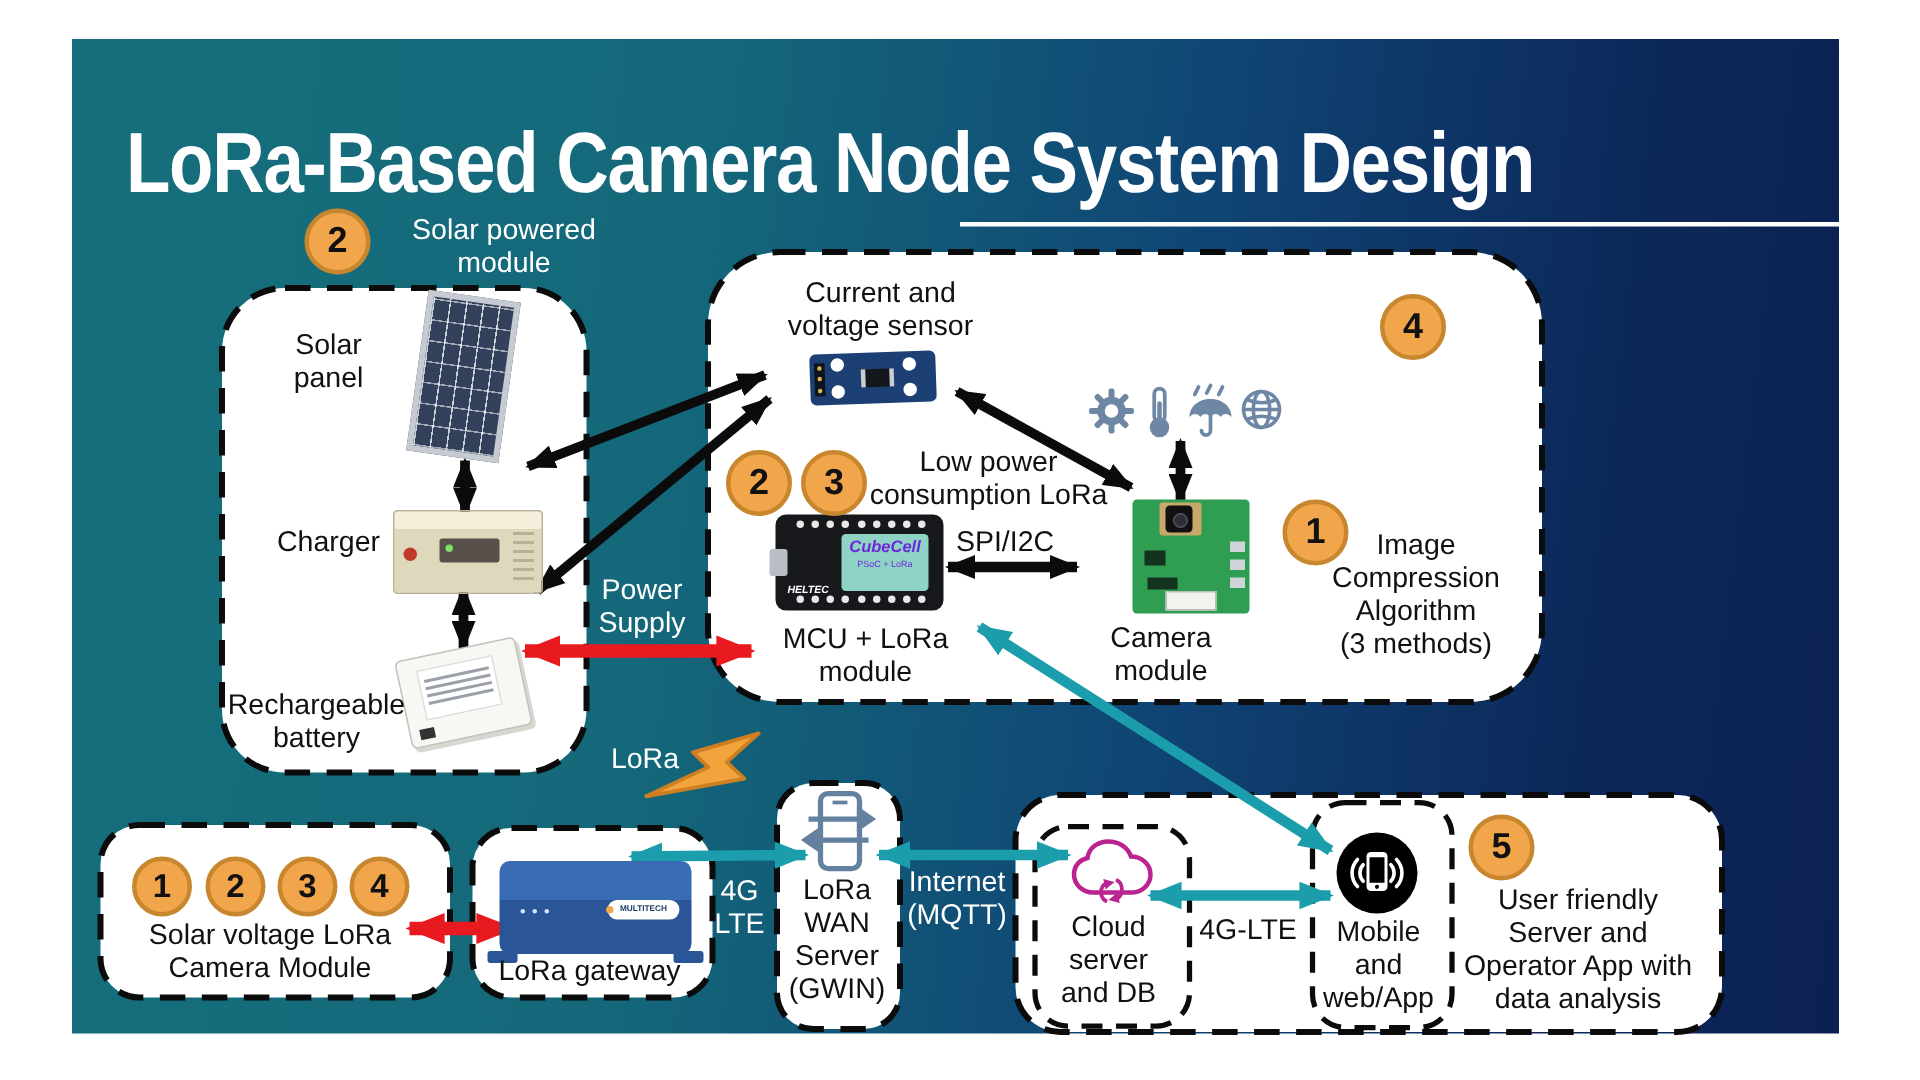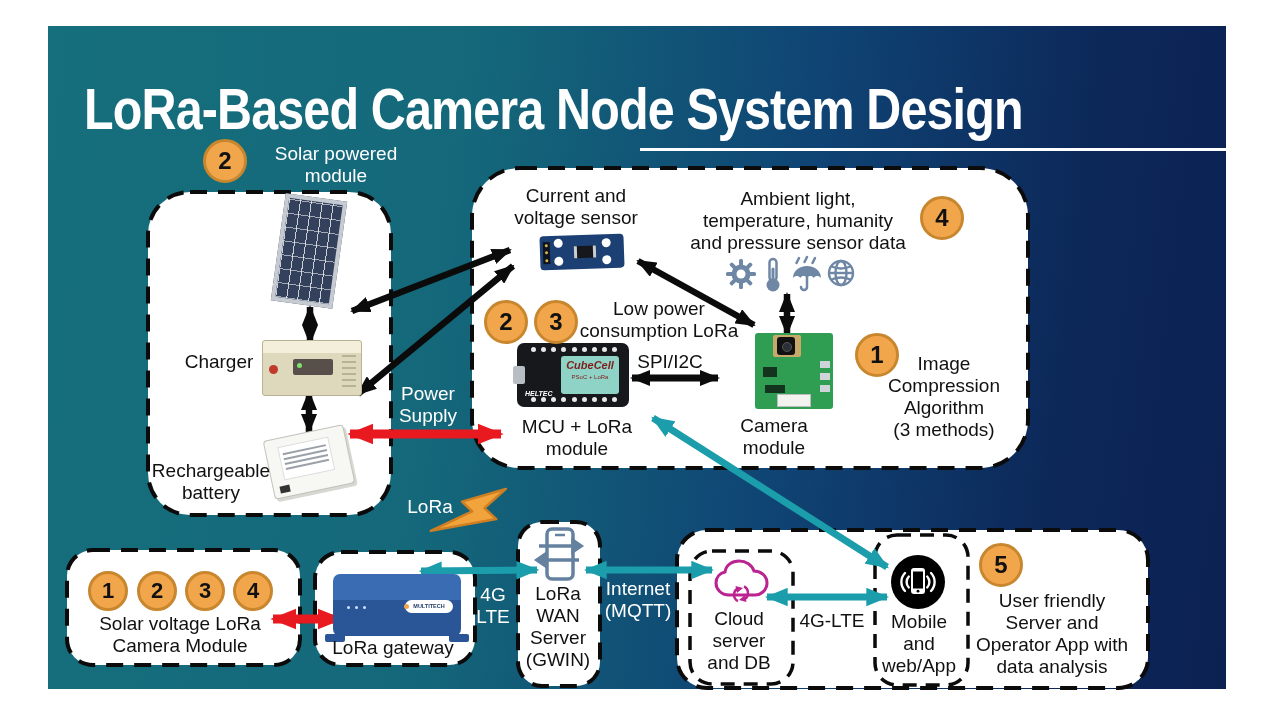--- a/index.html
+++ b/index.html
@@ -46,21 +46,21 @@
      border-left:3px solid #c9ced4;border-right:3px solid #c9ced4;}
   #cv-header{position:absolute;left:3px;top:6px;width:7px;height:22px;background:#0e1320;
      display:flex;flex-direction:column;justify-content:space-around;align-items:center;}
   #cv-header b{width:3px;height:3px;background:#d8b84a;border-radius:50%;}
   
   #mcu-img{left:517px;top:343px;width:112px;height:64px;background:#17181c;border-radius:7px;}
   .pins{position:absolute;left:14px;width:86px;height:6px;display:flex;justify-content:space-between;}
   .pins s{width:5px;height:5px;border-radius:50%;background:#e8e8e8;}
   #mcu-usb{position:absolute;left:-4px;top:23px;width:12px;height:18px;background:#b9bec4;border-radius:2px;}
   #mcu-sticker{position:absolute;left:44px;top:13px;width:58px;height:38px;background:#8fd3c6;border-radius:3px;
-     color:#7f1d1d;text-align:center;}
+     color:#6d28d9;text-align:center;}
   #mcu-sticker .cc{font-size:11px;font-weight:bold;font-style:italic;line-height:18px;}
   #mcu-sticker .sub{font-size:6px;line-height:6px;}
   #mcu-brand{position:absolute;left:8px;bottom:10px;color:#fff;font-size:7px;font-style:italic;font-weight:bold;}
   
   #camera-img{left:755px;top:333px;width:78px;height:76px;background:#2f9e53;border-radius:3px;}
   #cam-flex{position:absolute;left:18px;top:2px;width:28px;height:22px;background:#c9a96b;border-radius:2px;}
   #cam-lens{position:absolute;left:22px;top:4px;width:18px;height:18px;background:#111;border-radius:3px;}
   #cam-lens i{position:absolute;left:5px;top:5px;width:8px;height:8px;border-radius:50%;background:#2b2f38;border:1px solid #555;}
   .pad{position:absolute;width:10px;height:7px;background:#cfd4d9;}
   #cam-conn{position:absolute;left:22px;bottom:2px;width:32px;height:11px;background:#f2f2ee;border:1px solid #bbb;}
@@ -289,31 +289,30 @@
   <div class="badge" style="left:920px;top:196px">4</div>
   <div class="badge" style="left:855px;top:333px">1</div>
   <div class="badge" style="left:979px;top:543px">5</div>
   <div class="badge sm" style="left:88px;top:571px">1</div>
   <div class="badge sm" style="left:137px;top:571px">2</div>
   <div class="badge sm" style="left:185px;top:571px">3</div>
   <div class="badge sm" style="left:233px;top:571px">4</div>
 
   <div class="t tw" style="left:246px;top:143px;width:180px">Solar powered
 module</div>
+  <div class="t" style="left:169px;top:220px;width:100px">Solar
+panel</div>
   <div class="t" style="left:159px;top:351px;width:120px">Charger</div>
   <div class="t tw" style="left:368px;top:383px;width:120px">Power
 Supply</div>
   <div class="t" style="left:131px;top:460px;width:160px">Rechargeable
 battery</div>
   <div class="t tw" style="left:390px;top:496px;width:80px">LoRa</div>
-  <div class="t" style="left:486px;top:185px;width:180px">Current and
+  <div class="t" style="left:497px;top:185px;width:180px">Current and
 voltage sensor</div>
-  <div class="t" style="left:678px;top:188px;width:240px">Ambient light,
-temperature, humanity
-and pressure sensor data</div>
   <div class="t" style="left:569px;top:298px;width:180px">Low power
 consumption LoRa</div>
   <div class="t" style="left:620px;top:351px;width:100px">SPI/I2C</div>
   <div class="t" style="left:497px;top:416px;width:160px">MCU + LoRa
 module</div>
   <div class="t" style="left:714px;top:415px;width:120px">Camera
 module</div>
   <div class="t" style="left:854px;top:353px;width:180px">Image
 Compression
 Algorithm

